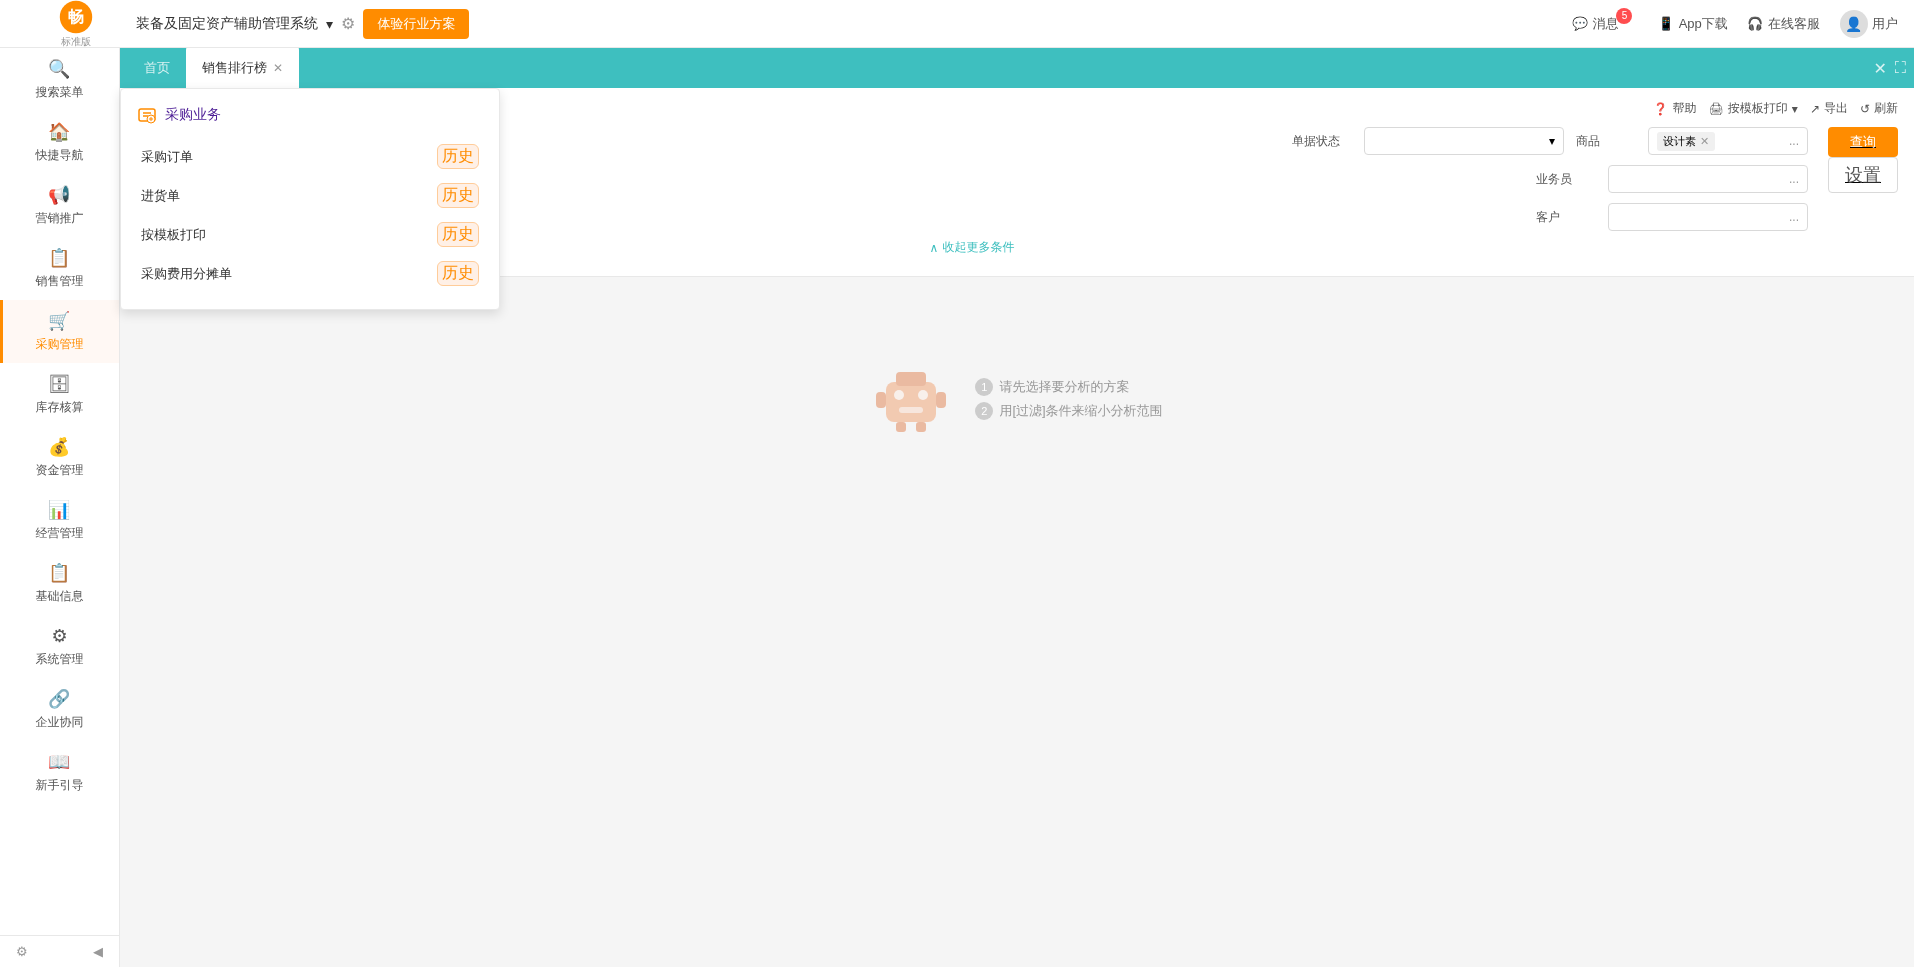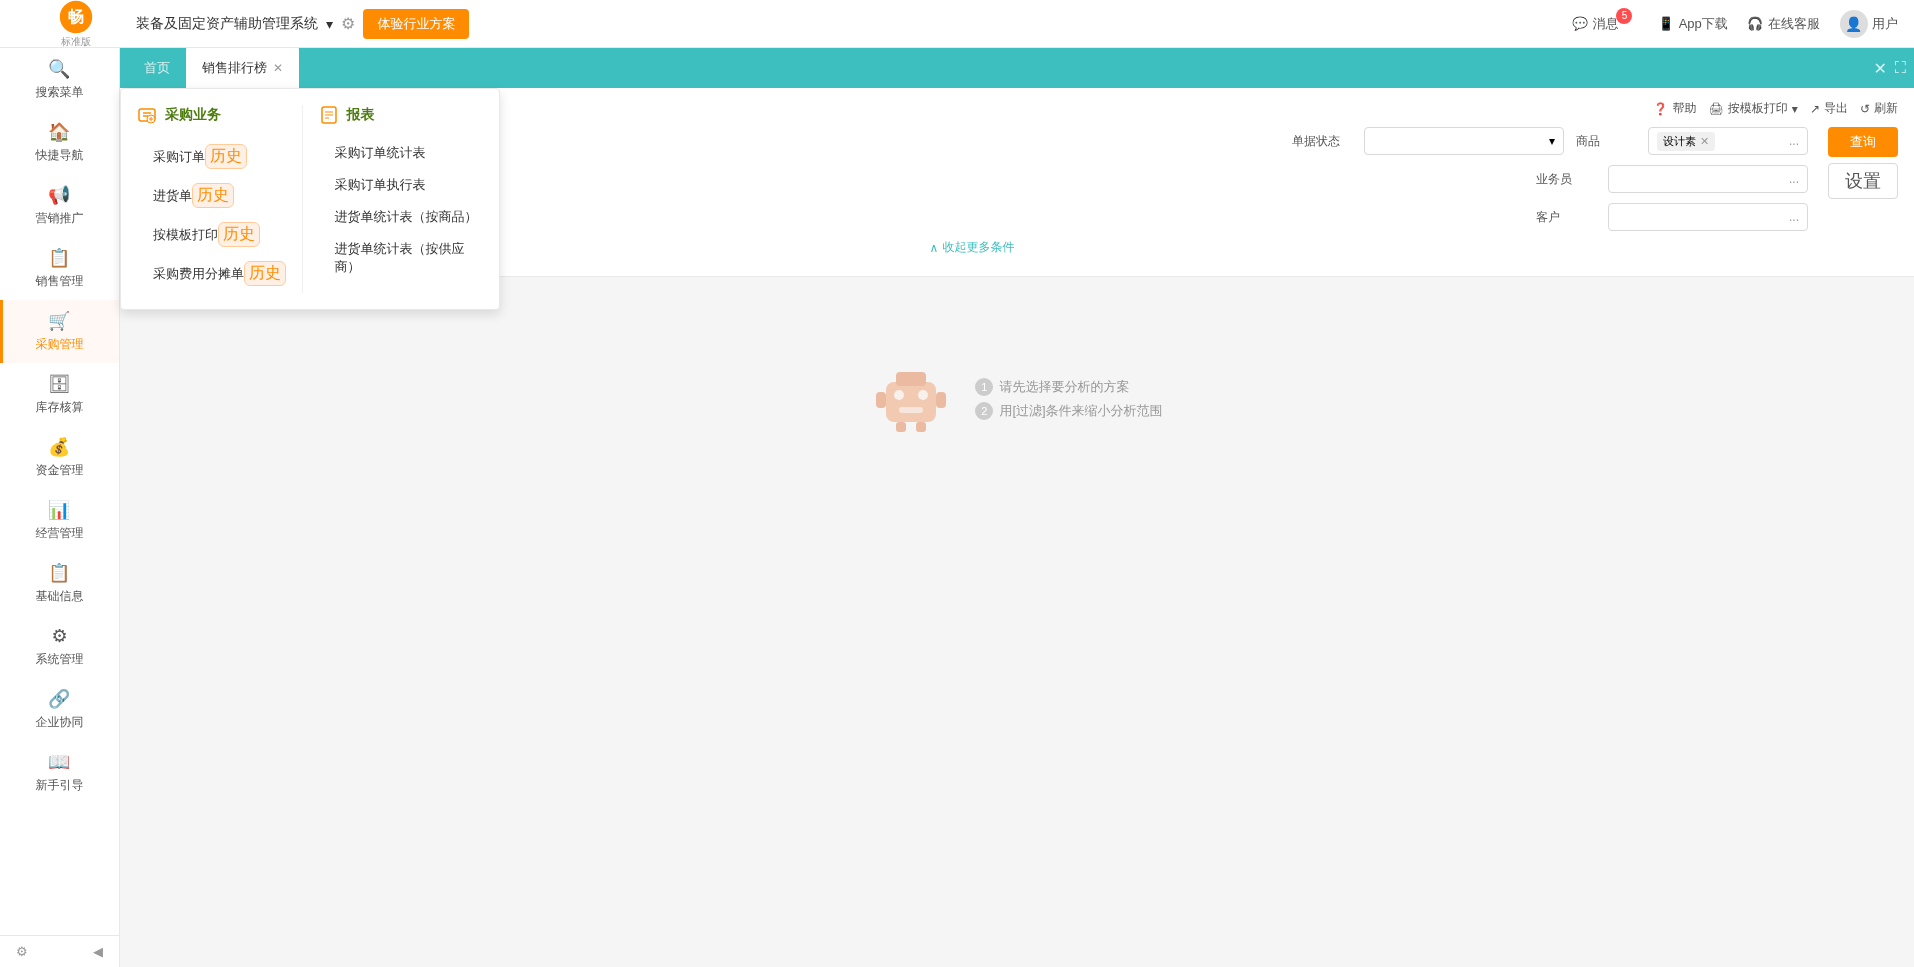--- a/index.html
+++ b/index.html
@@ -272,22 +272,22 @@
       color: #555;
       border: 1px solid #d9d9d9;
       border-radius: 4px;
       padding: 5px 16px;
       cursor: pointer;
       font-size: 18px;
     }
     .action-btns {
       display: flex;
       flex-direction: column;
-      gap: 6px;
       margin-left: 8px;
+      text-decoration: underline;
     }
     .empty-tips {
       display: flex;
       flex-direction: column;
       gap: 6px;
     }
     .empty-tip {
       color: #999;
       font-size: 13px;
       display: flex;
@@ -328,32 +328,32 @@
       border-left: 1px solid #f0f0f0;
       padding-left: 16px;
     }
     .dropdown-header {
       display: flex;
       align-items: center;
       gap: 8px;
       margin-bottom: 12px;
     }
     .dropdown-header-text {
-      color: #4d7c0f;
+      color: #4c1d95;
       font-size: 14px;
-      font-weight: bold;
+      font-weight: normal;
     }
     .dropdown-item {
       display: flex;
       align-items: center;
+      justify-content: space-between;
       padding: 7px 4px;
       cursor: pointer;
       font-size: 13px;
       color: #333;
-      margin-left: 12px;
     }
     .hist-badge {
       background: #fff0e6;
       color: #ff8c00;
       border: 1px solid #ffcc99;
       border-radius: 6px;
       padding: 1px 4px;
       font-size: 16px;
     }
 
@@ -636,36 +636,13 @@
     </div>
     <div class="dropdown-item">
       <span>按模板打印</span>
       <span class="hist-badge">历史</span>
     </div>
     <div class="dropdown-item">
       <span>采购费用分摊单</span>
       <span class="hist-badge">历史</span>
     </div>
   </div>
-  <div class="dropdown-col" style="padding-left:16px;">
-    <div class="dropdown-header">
-      <svg width="20" height="20" viewBox="0 0 20 20">
-        <rect x="3" y="2" width="14" height="16" rx="2" fill="none" stroke="#ff8c00" stroke-width="1.5"></rect>
-        <line x1="6" y1="7" x2="14" y2="7" stroke="#ff8c00" stroke-width="1"></line>
-        <line x1="6" y1="10" x2="14" y2="10" stroke="#ff8c00" stroke-width="1"></line>
-        <line x1="6" y1="13" x2="10" y2="13" stroke="#ff8c00" stroke-width="1"></line>
-      </svg>
-      <span class="dropdown-header-text">报表</span>
-    </div>
-    <div class="dropdown-item">
-      <span>采购订单统计表</span>
-    </div>
-    <div class="dropdown-item">
-      <span>采购订单执行表</span>
-    </div>
-    <div class="dropdown-item">
-      <span>进货单统计表（按商品）</span>
-    </div>
-    <div class="dropdown-item">
-      <span>进货单统计表（按供应商）</span>
-    </div>
-  </div>
 </div>
 
 </body></html>

